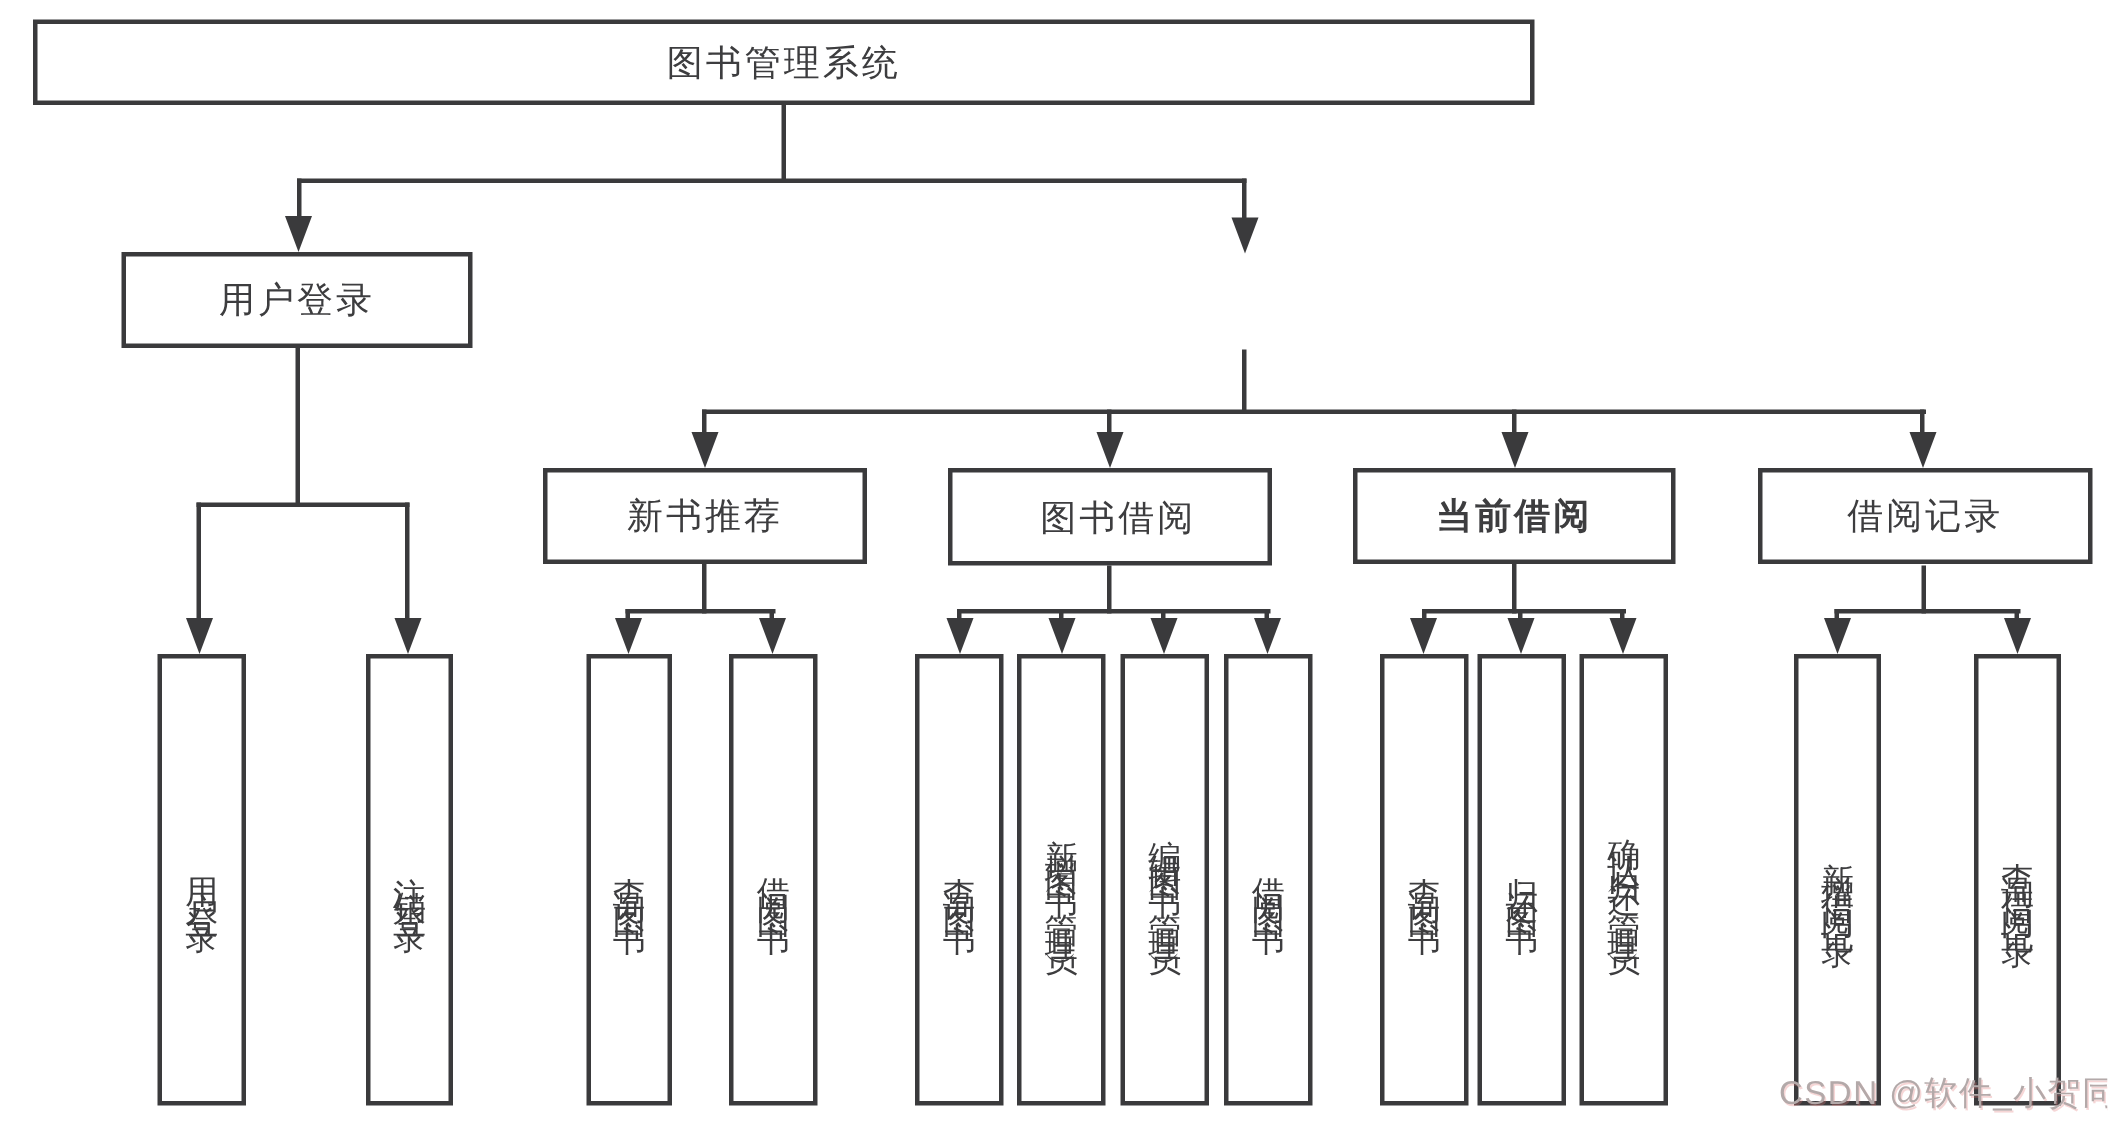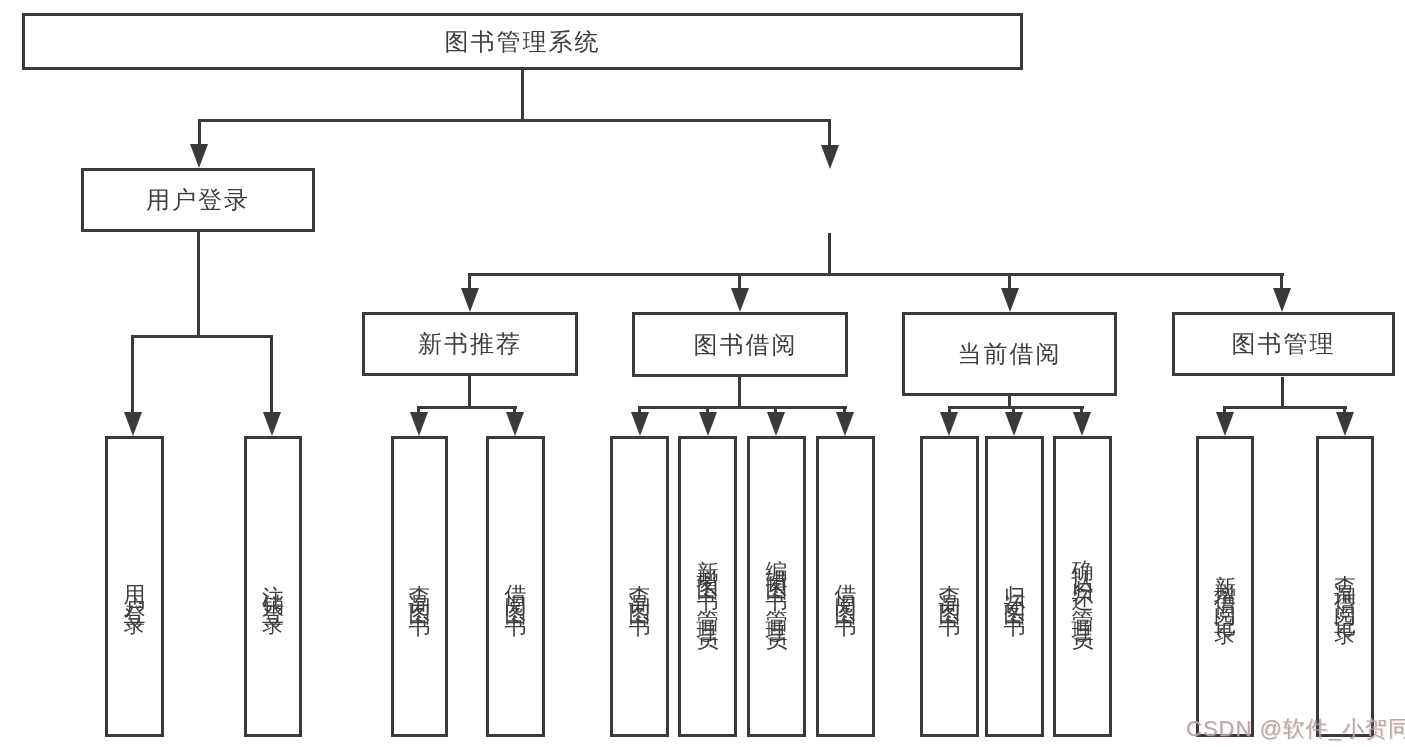--- a/index.html
+++ b/index.html
@@ -104,22 +104,22 @@
   <div class="arw" style="left:1216px;top:412px;"></div>
   <div class="ln" style="left:1343px;top:406px;width:3px;height:8px;"></div>
   <div class="arw" style="left:1336px;top:412px;"></div>
 
   <div class="hbox" style="left:22px;top:13px;width:1001px;height:57px;">图书管理系统</div>
 
   <div class="hbox" style="left:81px;top:168px;width:234px;height:64px;">用户登录</div>
 
   <div class="hbox" style="left:362px;top:312px;width:216px;height:64px;">新书推荐</div>
   <div class="hbox" style="left:632px;top:312px;width:216px;height:65px;padding-left:11px;">图书借阅</div>
-  <div class="hbox" style="left:902px;top:312px;width:215px;height:84px;">当前借阅</div>
-  <div class="hbox" style="left:1172px;top:312px;width:223px;height:64px;">图书管理</div>
+  <div class="hbox" style="left:902px;top:312px;width:215px;height:64px;font-weight:bold;">当前借阅</div>
+  <div class="hbox" style="left:1172px;top:312px;width:223px;height:64px;">借阅记录</div>
 
   <div class="vbox" style="left:105px;width:59px;">用户登录</div>
   <div class="vbox" style="left:244px;width:58px;">注销登录</div>
   <div class="vbox" style="left:391px;width:57px;">查询图书</div>
   <div class="vbox" style="left:486px;width:59px;">借阅图书</div>
   <div class="vbox" style="left:610px;width:59px;">查询图书</div>
   <div class="vbox" style="left:678px;width:59px;">新增图书（管理员）</div>
   <div class="vbox" style="left:747px;width:59px;">编辑图书（管理员）</div>
   <div class="vbox" style="left:816px;width:59px;">借阅图书</div>
   <div class="vbox" style="left:920px;width:59px;">查询图书</div>

